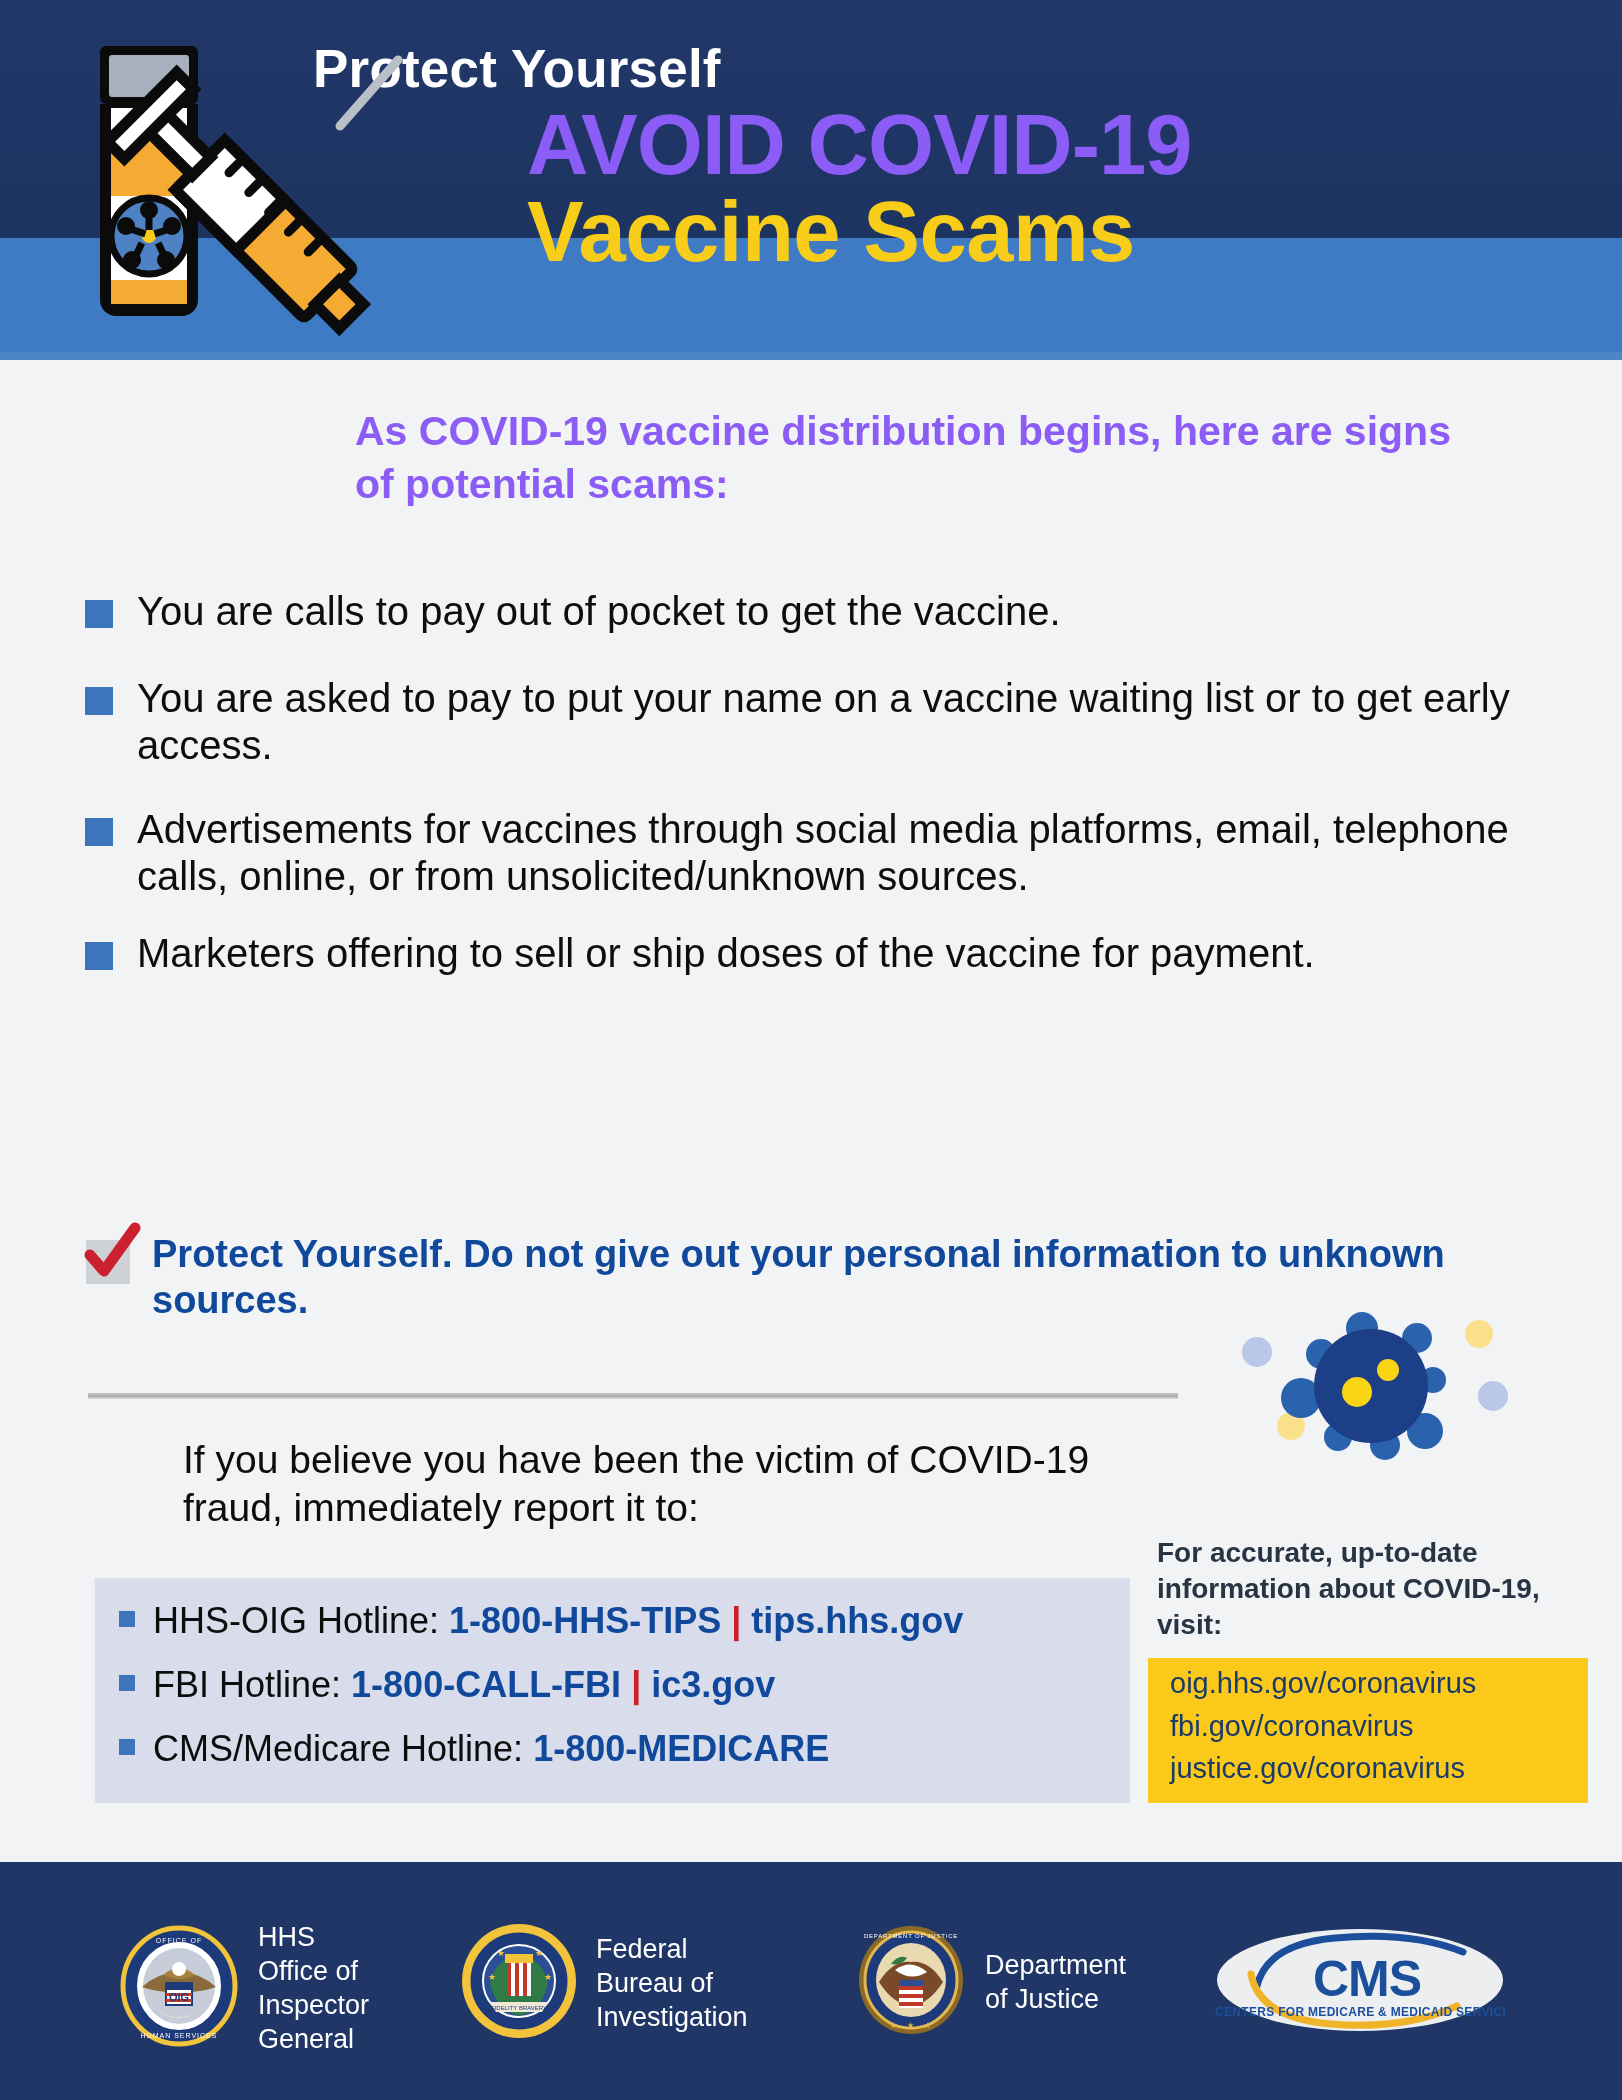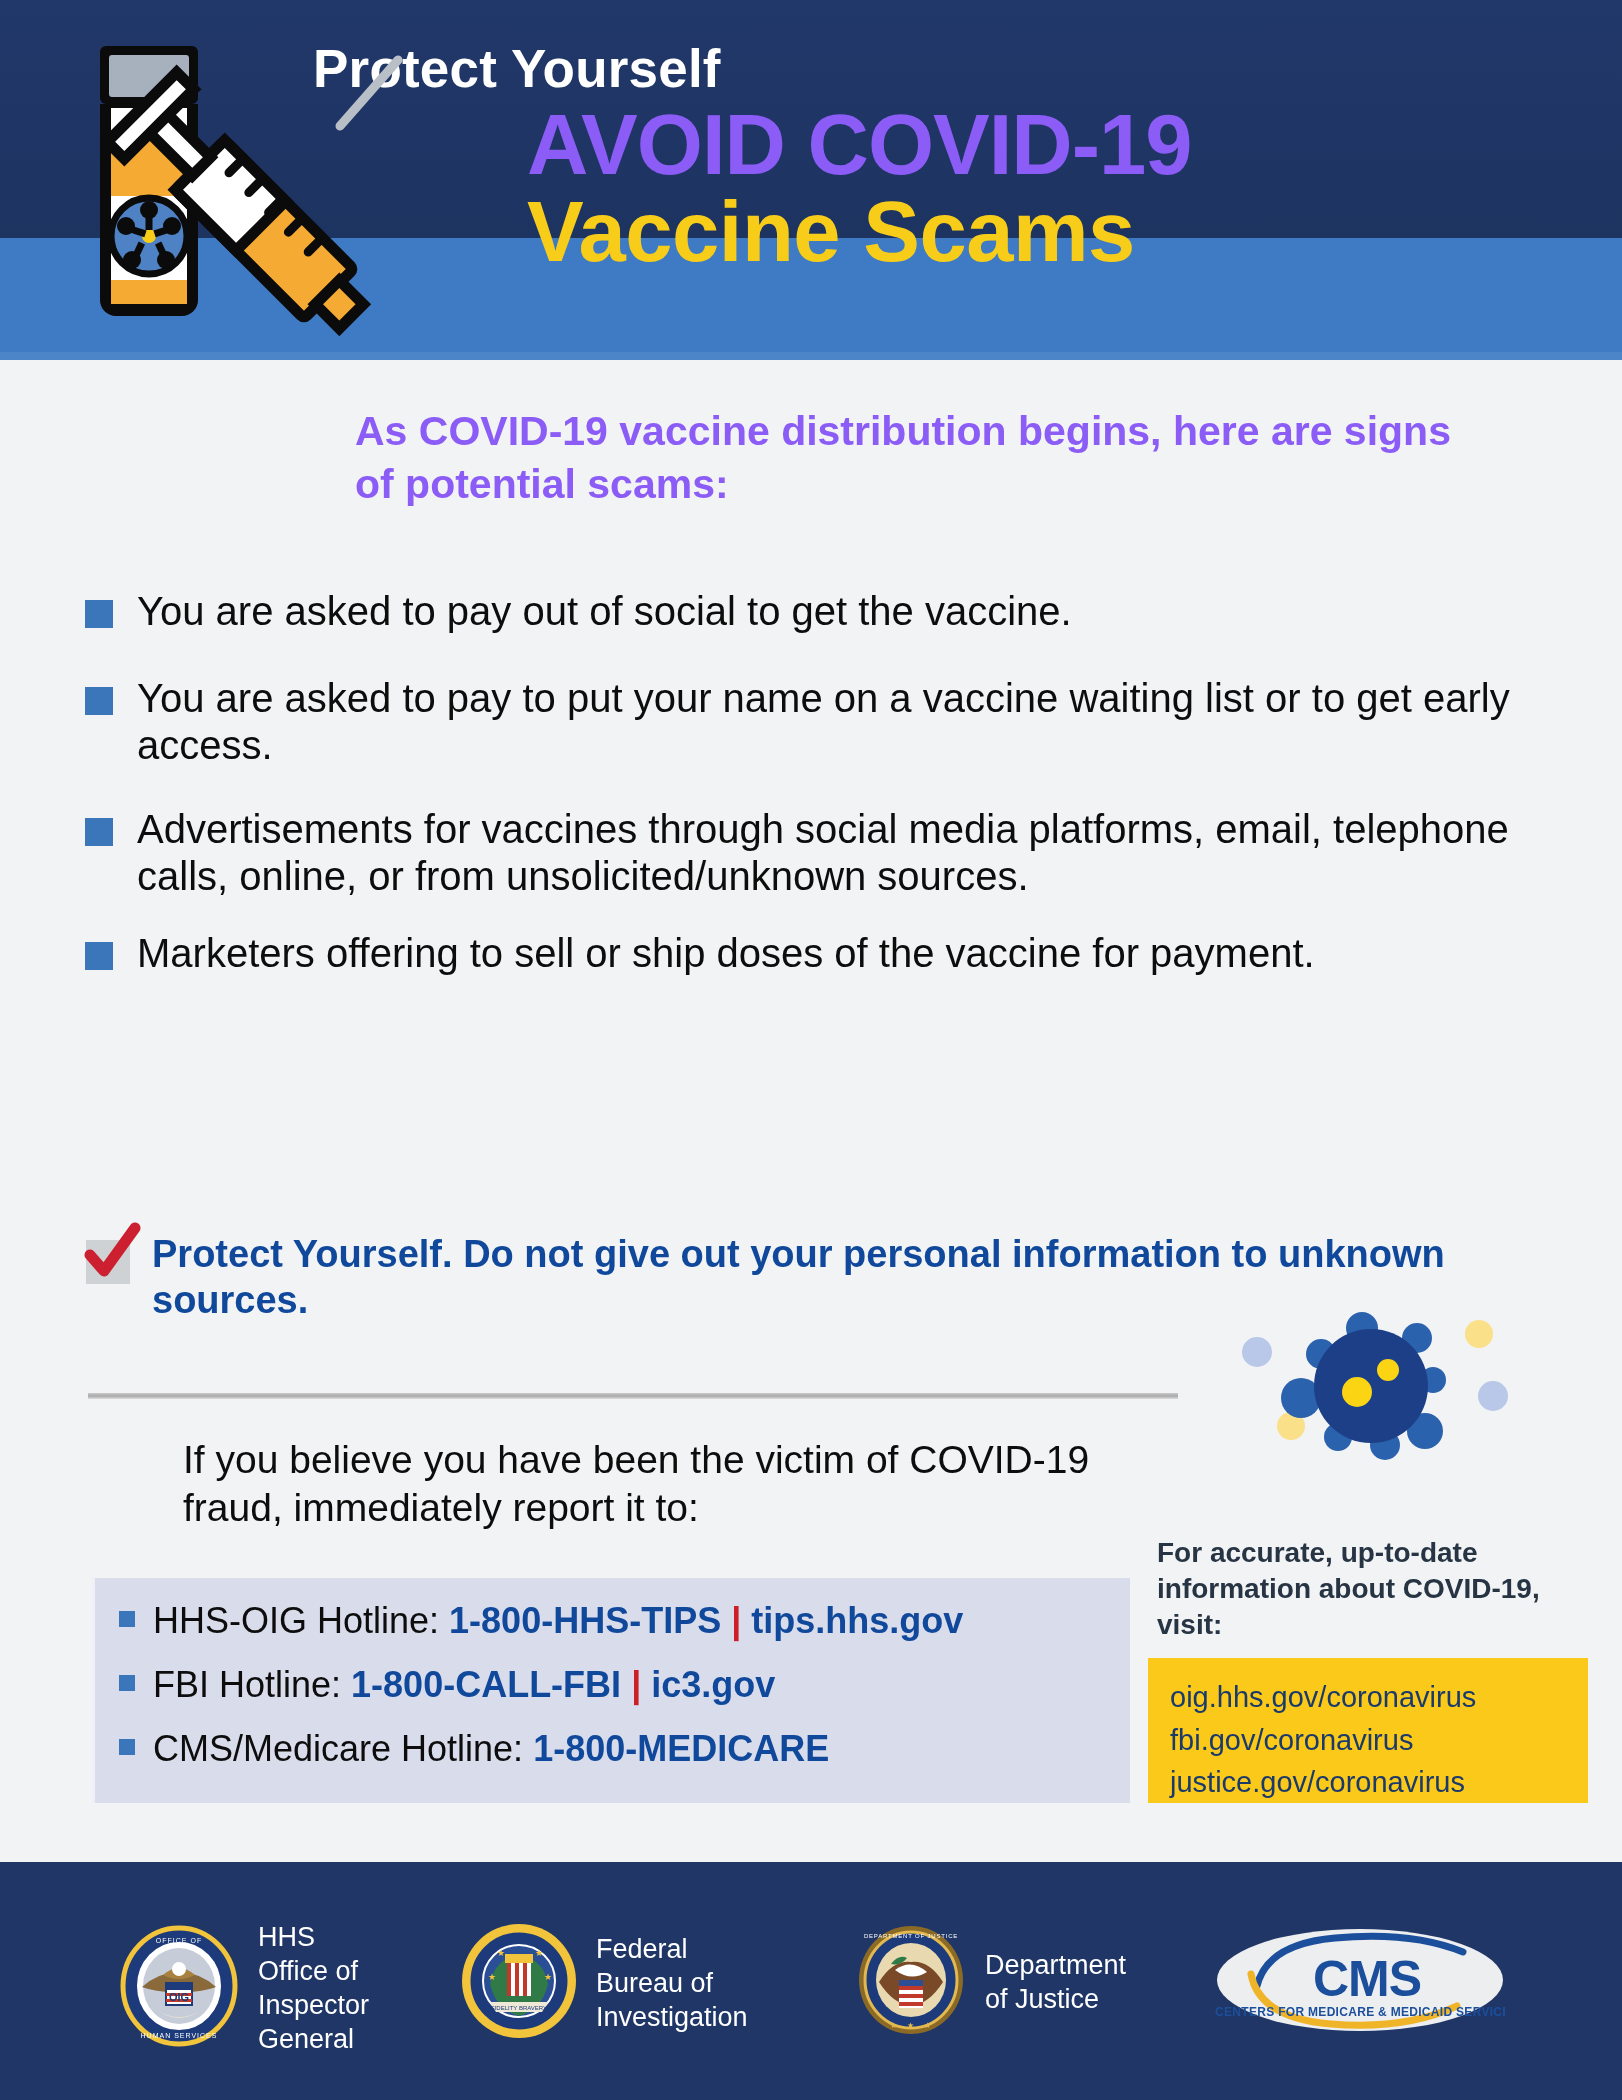--- a/index.html
+++ b/index.html
@@ -108,21 +108,21 @@
   .hl-pipe { color: #cc1f27; font-weight: 700; }
 
   
   .virus-art { position: absolute; left: 1225px; top: 1300px; width: 290px; height: 200px; }
   .accurate-txt {
     position: absolute; left: 1157px; top: 1535px; width: 420px;
     font-size: 28px; font-weight: 700; color: #273444; line-height: 1.28;
   }
   .url-box {
     position: absolute; left: 1148px; top: 1658px; width: 440px; height: 145px;
-    background: #fbc919; padding: 18px 0 0 22px;
+    background: #fbc919; padding: 4px 0 0 22px;
   }
   .url-line { font-size: 29px; color: #1a3a6b; line-height: 1.47; white-space: nowrap; }
 
   
   .footer {
     position: absolute; left: 0; top: 1862px; width: 1622px; height: 238px;
     background: #1f3666;
   }
   .footer-inner { position: relative; width: 100%; height: 100%; }
   .logo-group { position: absolute; display: flex; align-items: center; }
@@ -196,21 +196,21 @@
         </g>
       </g>
     </svg>
   </div>
 
   <div class="intro">As COVID-19 vaccine distribution begins, here are signs of potential scams:</div>
 
   <div class="bullets">
     <div class="bullet-row b-gap-1">
       <span class="bullet-sq"></span>
-      <span class="bullet-txt">You are asked to pay out of social to get the vaccine.</span>
+      <span class="bullet-txt">You are calls to pay out of pocket to get the vaccine.</span>
     </div>
     <div class="bullet-row b-gap-2">
       <span class="bullet-sq"></span>
       <span class="bullet-txt">You are asked to pay to put your name on a vaccine waiting list or to get early access.</span>
     </div>
     <div class="bullet-row b-gap-3">
       <span class="bullet-sq"></span>
       <span class="bullet-txt">Advertisements for vaccines through social media platforms, email, telephone calls, online, or from unsolicited/unknown sources.</span>
     </div>
     <div class="bullet-row">

